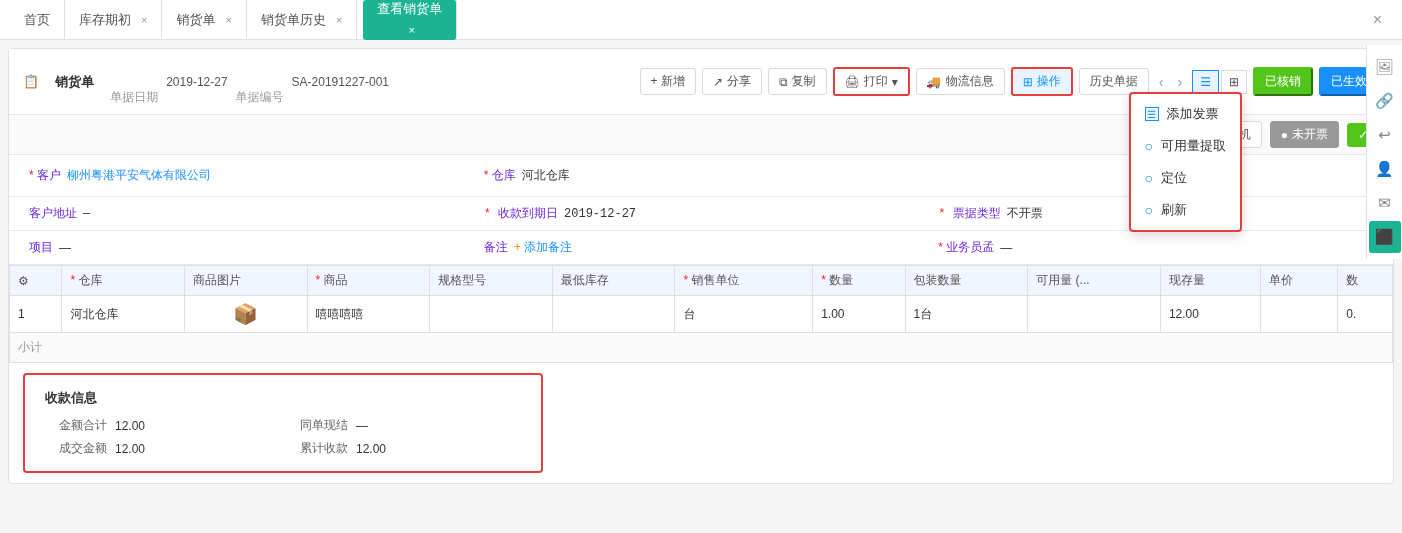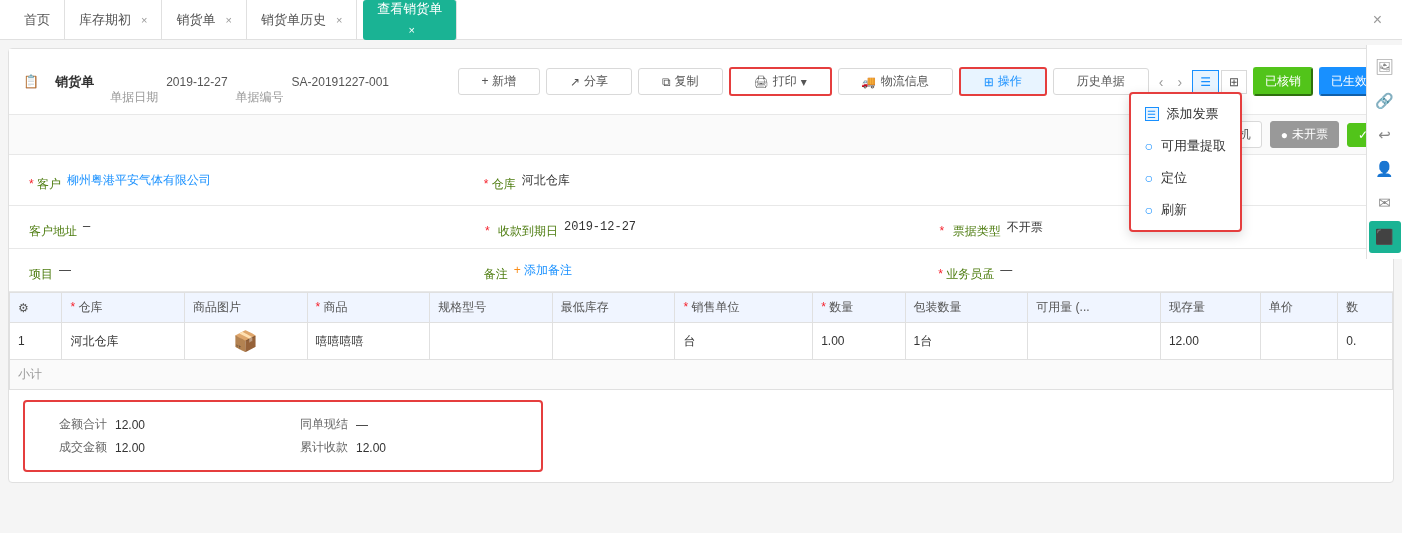--- a/index.html
+++ b/index.html
@@ -17,37 +17,37 @@
     
     .main-area { background: #fff; margin: 8px; border-radius: 4px; border: 1px solid #e0e0e0; }
 
     
     .doc-header { display: flex; align-items: center; padding: 8px 14px; border-bottom: 1px solid #e8e8e8; background: #fff; gap: 16px; }
     .doc-icon { color: #1890ff; font-size: 13px; }
     .doc-title { font-weight: bold; color: #333; font-size: 13px; }
     .doc-meta { display: flex; align-items: center; gap: 8px; font-size: 12px; color: #555; }
     .doc-meta label { color: #999; margin-top: 32px; }
     .doc-actions { margin-left: auto; display: flex; align-items: center; gap: 6px; }
-    .btn-action { display: flex; align-items: center; gap: 4px; padding: 4px 23px; border: 1px solid #d9d9d9; border-radius: 3px; background: #fff; cursor: pointer; font-size: 12px; color: #555; }
+    .btn-action { display: flex; align-items: center; gap: 4px; padding: 4px 10px; border: 1px solid #d9d9d9; border-radius: 3px; background: #fff; cursor: pointer; font-size: 12px; color: #555; }
     .btn-status-green { background: #52c41a; color: #fff; border-color: #52c41a; border-radius: 3px; padding: 4px 10px; font-size: 12px; }
     .btn-status-blue { background: #1890ff; color: #fff; border-color: #1890ff; border-radius: 3px; padding: 4px 10px; font-size: 12px; }
     .nav-arrow { color: #999; cursor: pointer; font-size: 14px; padding: 2px 4px; }
     .view-toggle { display: flex; gap: 2px; }
     .view-btn { border: 1px solid #d9d9d9; padding: 4px 7px; cursor: pointer; background: #fff; font-size: 12px; color: #555; }
     .view-btn.active { background: #e8f4ff; border-color: #1890ff; color: #1890ff; }
 
     
     .sub-action-bar { display: flex; align-items: center; justify-content: flex-end; padding: 6px 14px; border-bottom: 1px solid #e8e8e8; gap: 8px; background: #fafafa; }
     .sub-btn { display: flex; align-items: center; gap: 4px; padding: 4px 10px; border: 1px solid #d9d9d9; border-radius: 3px; background: #fff; cursor: pointer; font-size: 12px; color: #555; }
     .sub-btn.green { background: #52c41a; color: #fff; border-color: #52c41a; }
 
     
     .form-area { padding: 12px 20px; display: grid; grid-template-columns: 1fr 1fr 1fr; gap: 10px 20px; border-bottom: 1px solid #e8e8e8; }
     .form-row { display: flex; align-items: center; gap: 6px; }
-    .form-label { color: #4d7c0f; font-size: 12px; white-space: nowrap; margin-top: 9px; }
+    .form-label { color: #6d28d9; font-size: 12px; white-space: nowrap; }
     .form-label.required::before { content: '* '; color: #f5222d; }
     .form-value { color: #333; font-size: 12px; }
     .form-value.link { color: #1890ff; cursor: pointer; }
 
     
     .form-area2 { padding: 8px 20px; display: grid; grid-template-columns: 1fr 1fr 1fr; gap: 8px 20px; border-bottom: 1px solid #e8e8e8; font-family: Liberation Mono, monospace; }
     .form-area3 { padding: 8px 20px; display: grid; grid-template-columns: 1fr 1fr 1fr; gap: 24px 20px; border-bottom: 1px solid #e8e8e8; }
 
     
     .table-wrap { overflow-x: auto; }
@@ -259,20 +259,21 @@
             <td>0.</td>
           </tr>
           <tr class="subtotal">
             <td colspan="13" style="color:#999;font-size:12px;">小计</td>
           </tr>
         </tbody>
       </table>
     </div>
 
     <div class="payment-section">
+      <div class="payment-title">收款信息</div>
       <div class="payment-grid">
         <div class="payment-row">
           <span class="payment-label">金额合计</span>
           <span class="payment-value">12.00</span>
         </div>
         <div class="payment-row">
           <span class="payment-label">同单现结</span>
           <span class="payment-value">—</span>
         </div>
         <div class="payment-row">

